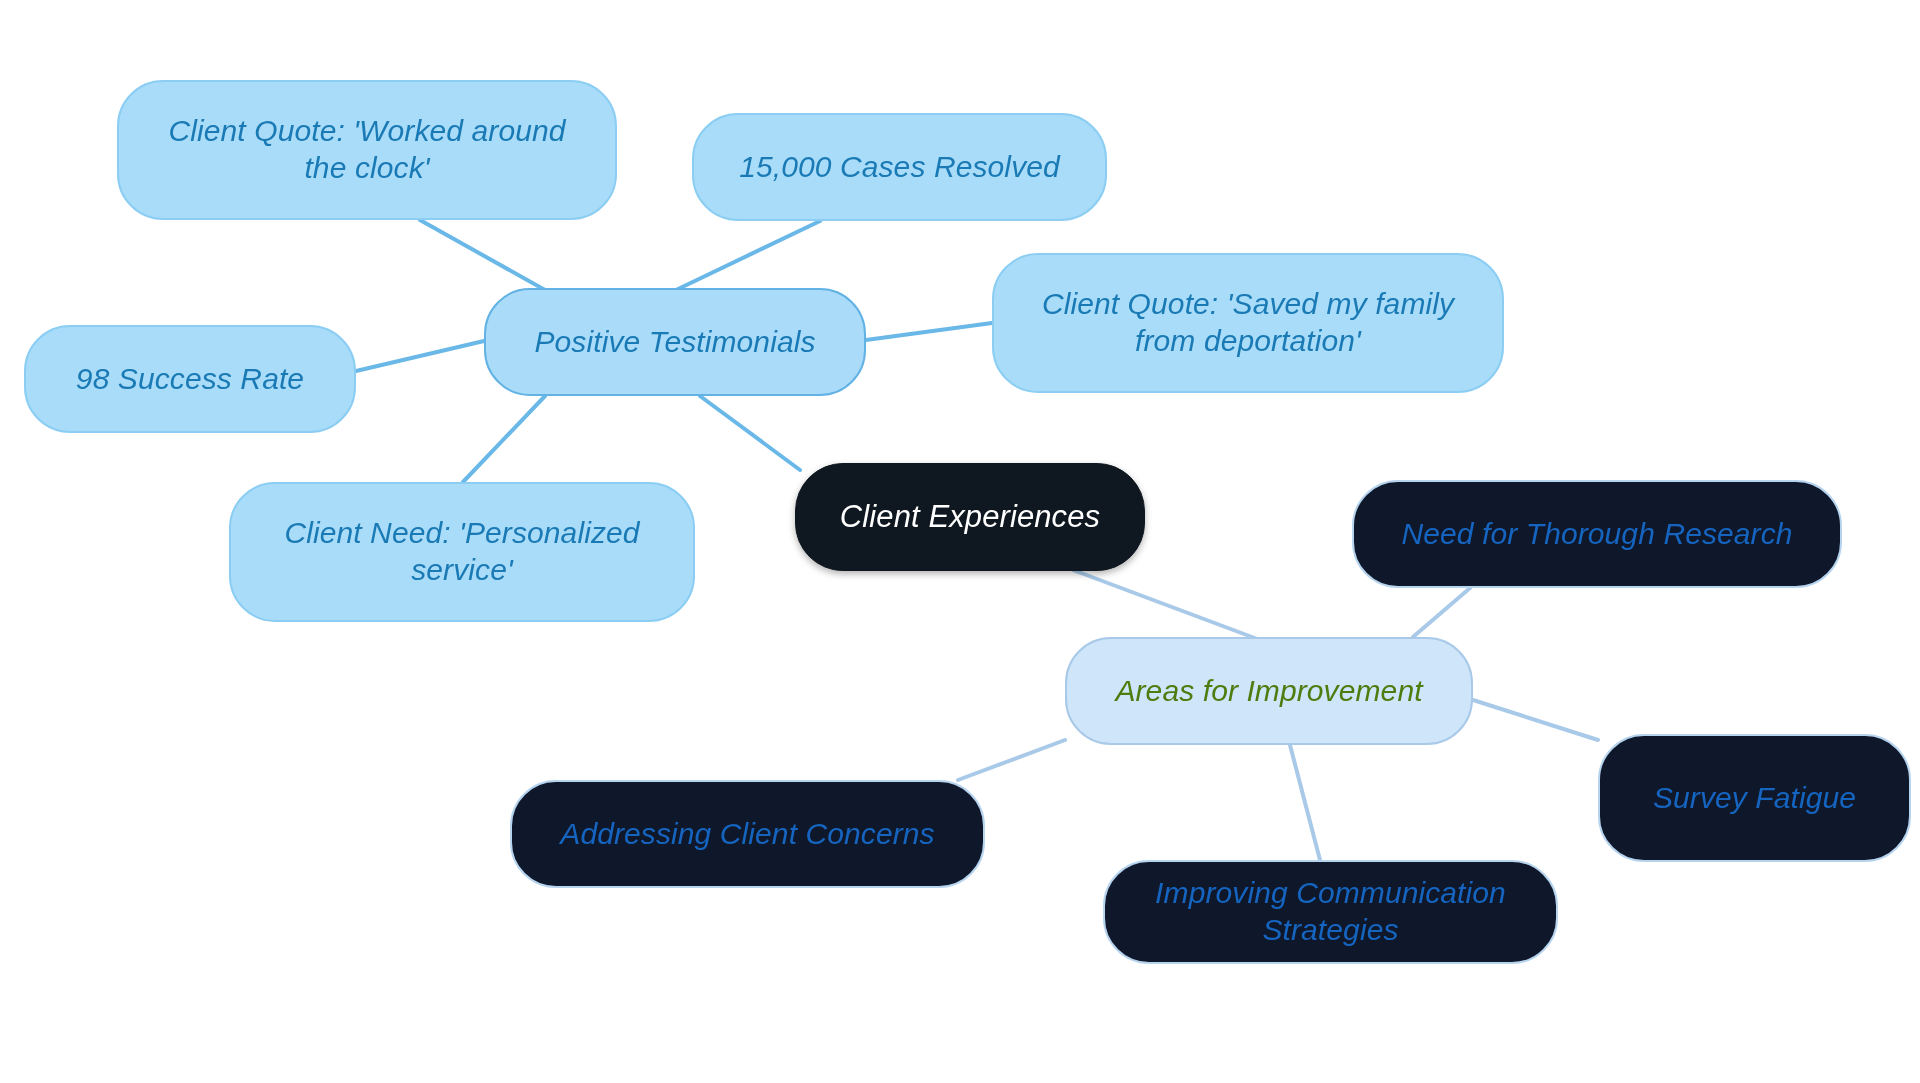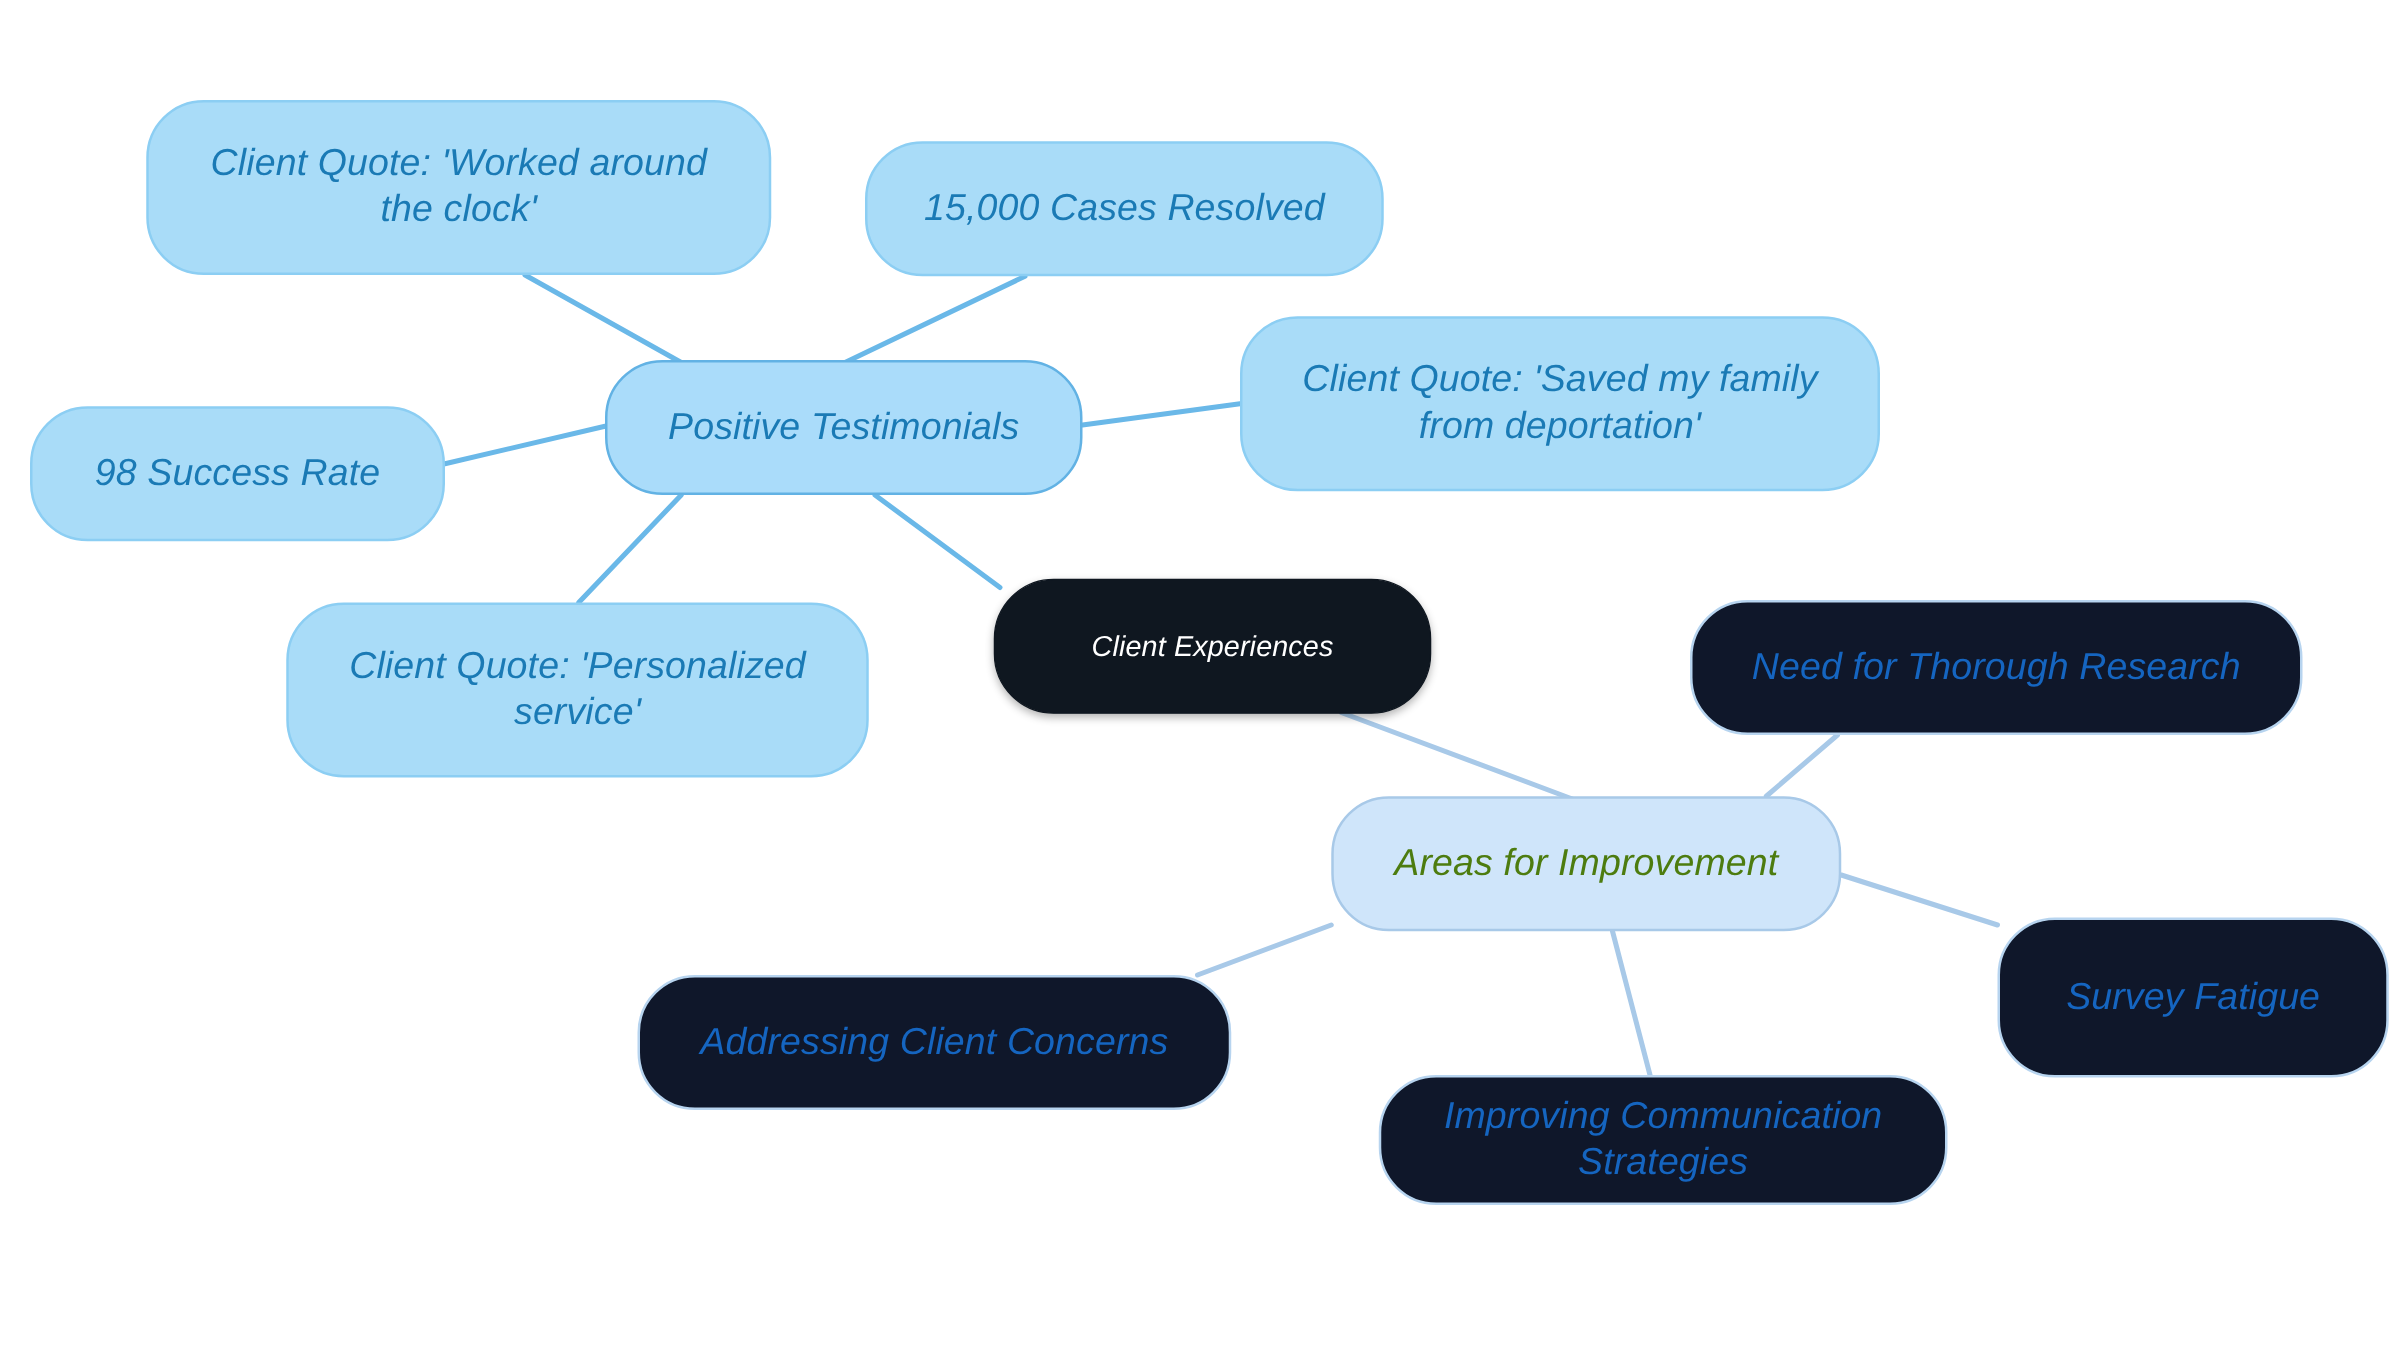--- a/index.html
+++ b/index.html
@@ -36,21 +36,21 @@
     line-height: 1.22;
     white-space: pre-line;
     letter-spacing: 0.1px;
     font-style: italic;
   }
   .node.root {
     background: #0f1720;
     color: #ffffff;
     border: 1px solid #0f1720;
     border-radius: 48px;
-    font-size: 23px;
+    font-size: 31px;
     box-shadow: 0 3px 7px rgba(0,0,0,0.30);
   }
   .node.branch-a {
     background: #aadcfa;
     border: 2px solid #62b2e4;
     color: #1a7ab5;
     font-size: 30px;
   }
   .node.leaf-a {
     background: #a9dcf8;
@@ -90,21 +90,21 @@
     </svg>
   <div id="nodes">
       <div class="node root" style="left: 795px; top: 463px; width: 350px; height: 108px;"><span>Client Experiences</span></div>
       <div class="node branch-a" style="left: 484px; top: 288px; width: 382px; height: 108px;"><span>Positive Testimonials</span></div>
       <div class="node leaf-a" style="left: 117px; top: 80px; width: 500px; height: 140px;"><span>Client Quote: 'Worked around
 the clock'</span></div>
       <div class="node leaf-a" style="left: 692px; top: 113px; width: 415px; height: 108px;"><span>15,000 Cases Resolved</span></div>
       <div class="node leaf-a" style="left: 992px; top: 253px; width: 512px; height: 140px;"><span>Client Quote: 'Saved my family
 from deportation'</span></div>
       <div class="node leaf-a" style="left: 24px; top: 325px; width: 332px; height: 108px;"><span>98 Success Rate</span></div>
-      <div class="node leaf-a" style="left: 229px; top: 482px; width: 466px; height: 140px;"><span>Client Quote: 'Personalized
+      <div class="node leaf-a" style="left: 229px; top: 482px; width: 466px; height: 140px;"><span>Client Need: 'Personalized
 service'</span></div>
       <div class="node branch-b" style="left: 1065px; top: 637px; width: 408px; height: 108px;"><span>Areas for Improvement</span></div>
       <div class="node leaf-b" style="left: 1352px; top: 480px; width: 490px; height: 108px;"><span>Need for Thorough Research</span></div>
       <div class="node leaf-b" style="left: 1598px; top: 734px; width: 313px; height: 128px;"><span>Survey Fatigue</span></div>
       <div class="node leaf-b" style="left: 510px; top: 780px; width: 475px; height: 108px;"><span>Addressing Client Concerns</span></div>
       <div class="node leaf-b" style="left: 1103px; top: 860px; width: 455px; height: 104px; align-items: center;"><span>Improving Communication
 Strategies</span></div>
     </div>
 </div>
 

